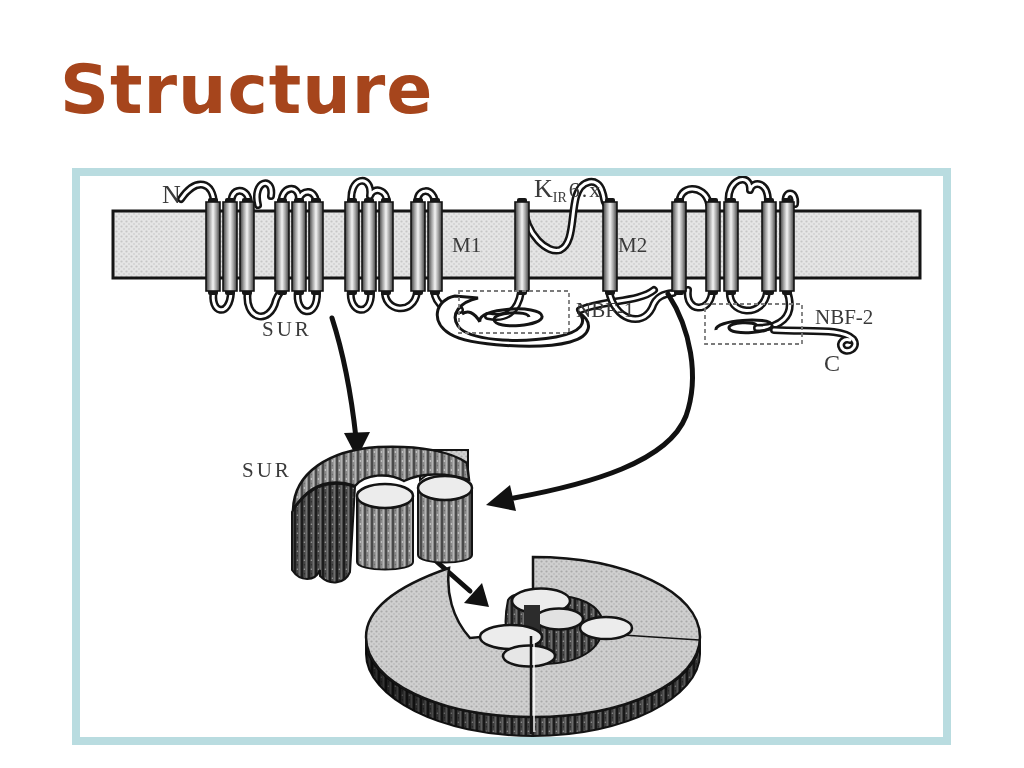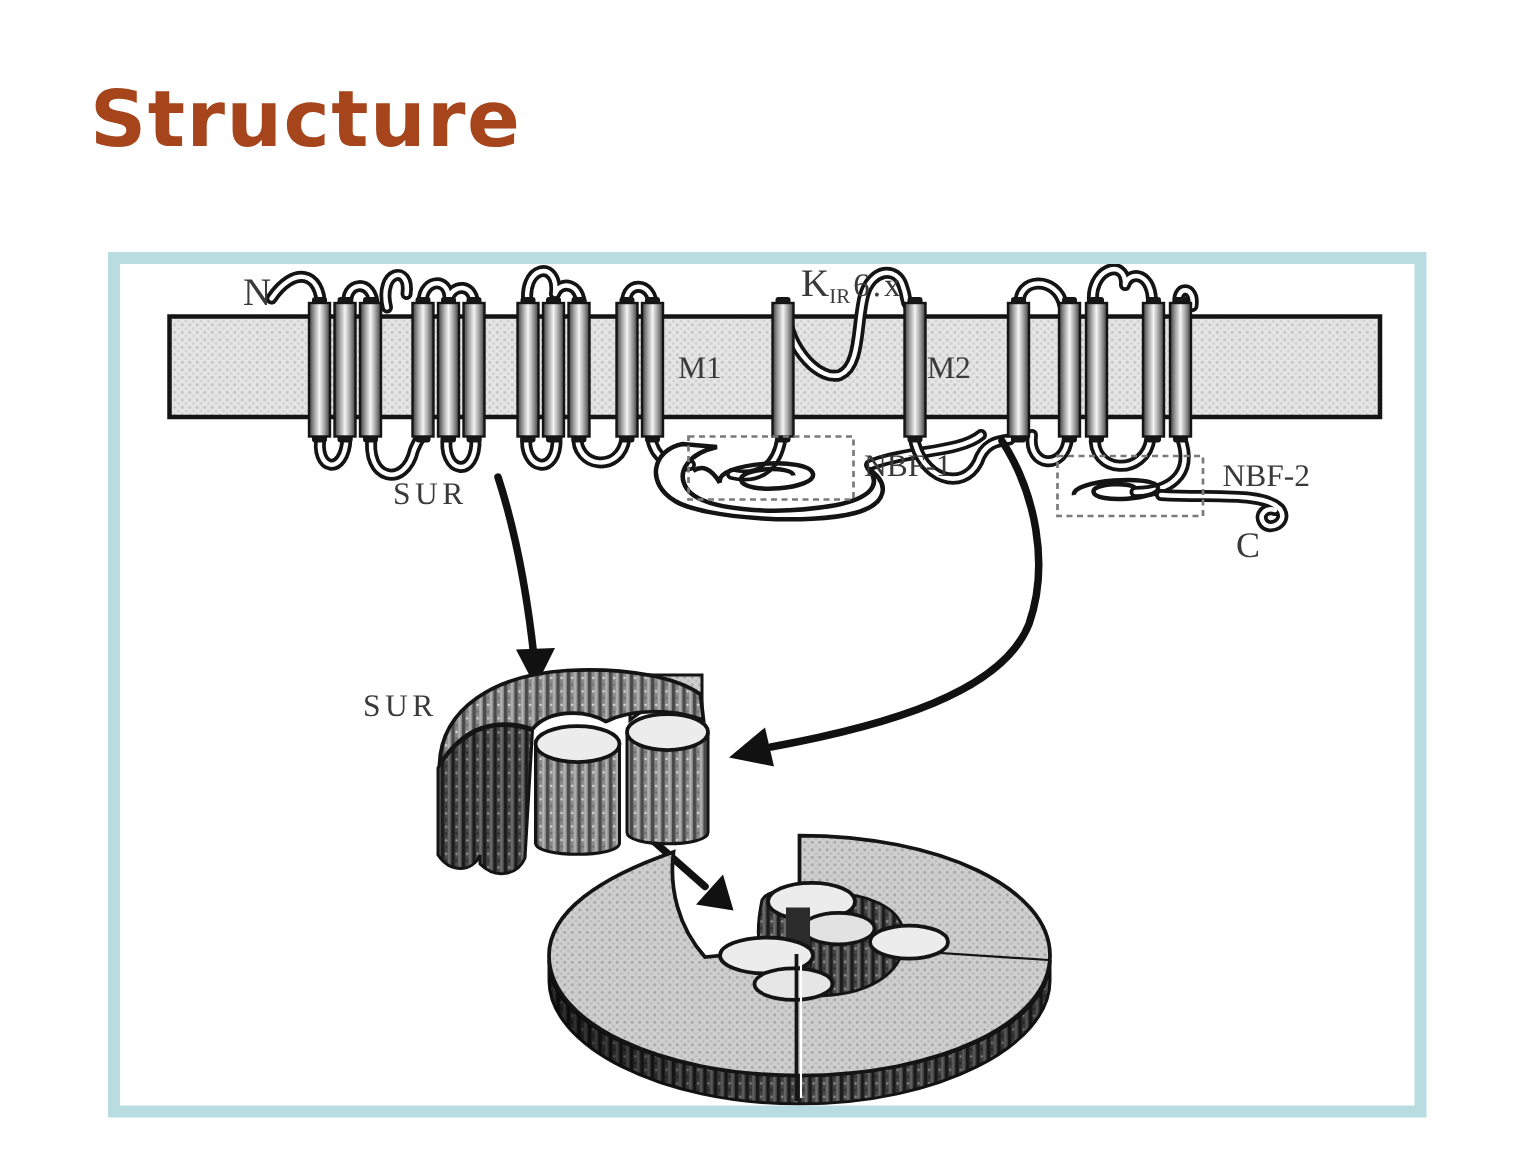--- a/index.html
+++ b/index.html
@@ -1,19 +1,19 @@
 <!DOCTYPE html>
 <html><head>
 <meta charset="utf-8">
 <style>
   html,body{margin:0;padding:0;background:#ffffff;}
   .slide{position:relative;width:1024px;height:768px;background:#ffffff;overflow:hidden;
          font-family:"Liberation Sans",sans-serif;}
   .slide-title{position:absolute;left:60px;top:50px;margin:0;
-    font-family:"DejaVu Sans",sans-serif;font-weight:bold;font-size:52px;
+    font-family:"DejaVu Sans",sans-serif;font-weight:bold;font-size:68px;
     letter-spacing:1px;color:#a6451c;}
   .diagram-frame{position:absolute;left:72px;top:168px;width:863px;height:561px;
     border:8px solid #b9dce0;background:#ffffff;}
   .diagram-frame svg{display:block;width:863px;height:561px;}
   .ribbon{fill:none;stroke:#141414;stroke-width:8;stroke-linecap:round;stroke-linejoin:round;}
   .ribbon-core{fill:none;stroke:#ffffff;stroke-width:3;stroke-linecap:round;stroke-linejoin:round;}
   .lbl{font-family:"Liberation Serif",serif;fill:#3a3a3a;}
   .arrow{fill:none;stroke:#111;stroke-width:5;stroke-linecap:round;}
   .arrowhead{fill:#111;stroke:none;}
 </style>

